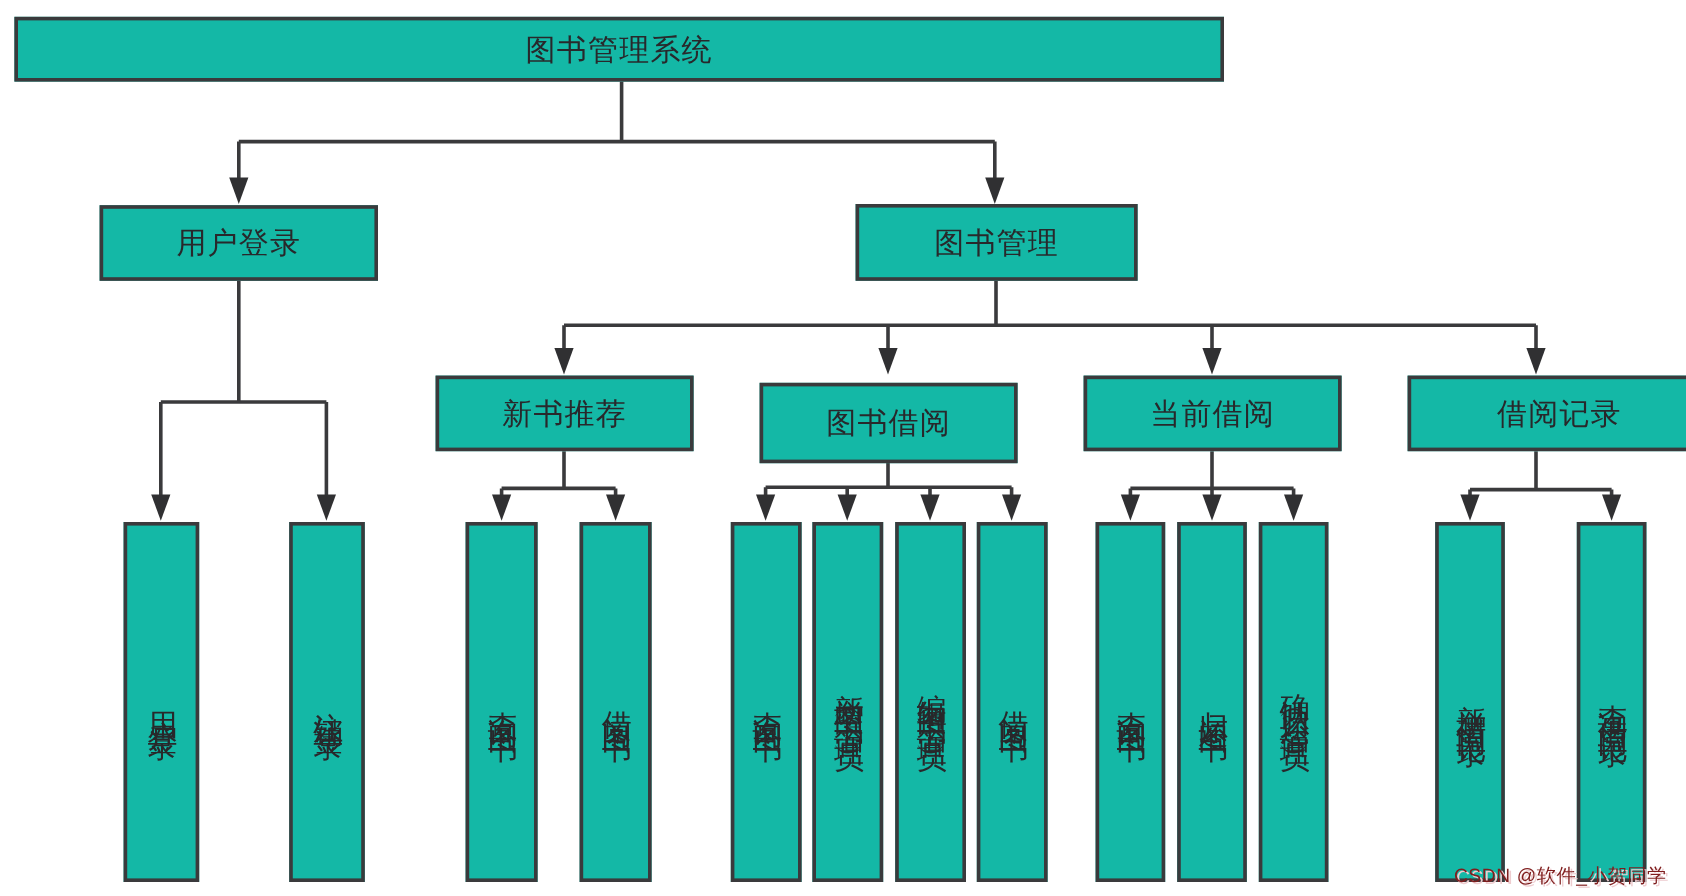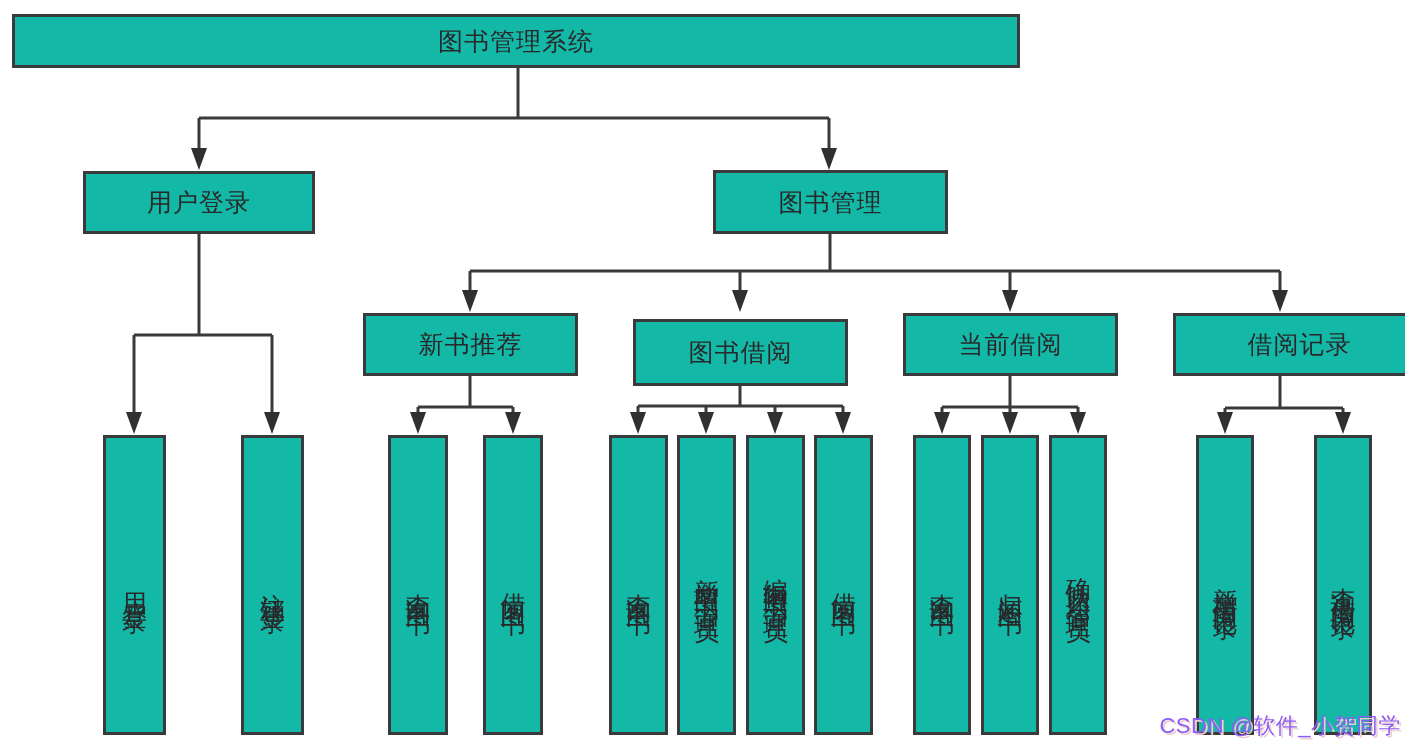--- a/index.html
+++ b/index.html
@@ -32,24 +32,24 @@
     white-space: nowrap;
   }
   .box .vtext {
     writing-mode: vertical-rl;
     font-size: 25px;
     letter-spacing: 6px;
     line-height: 1;
   }
   .watermark {
     position: absolute;
-    right: 4px;
+    right: 16px;
     bottom: 6px;
-    font-size: 22px;
-    color: #8b5cf6;
+    font-size: 16px;
+    color: #7f1d1d;
     text-shadow: 2px 2px 0 #eecdd0;
     letter-spacing: 0.5px;
     white-space: nowrap;
   }
 </style>
 </head>
 <body>
 
 <div class="canvas">
 

